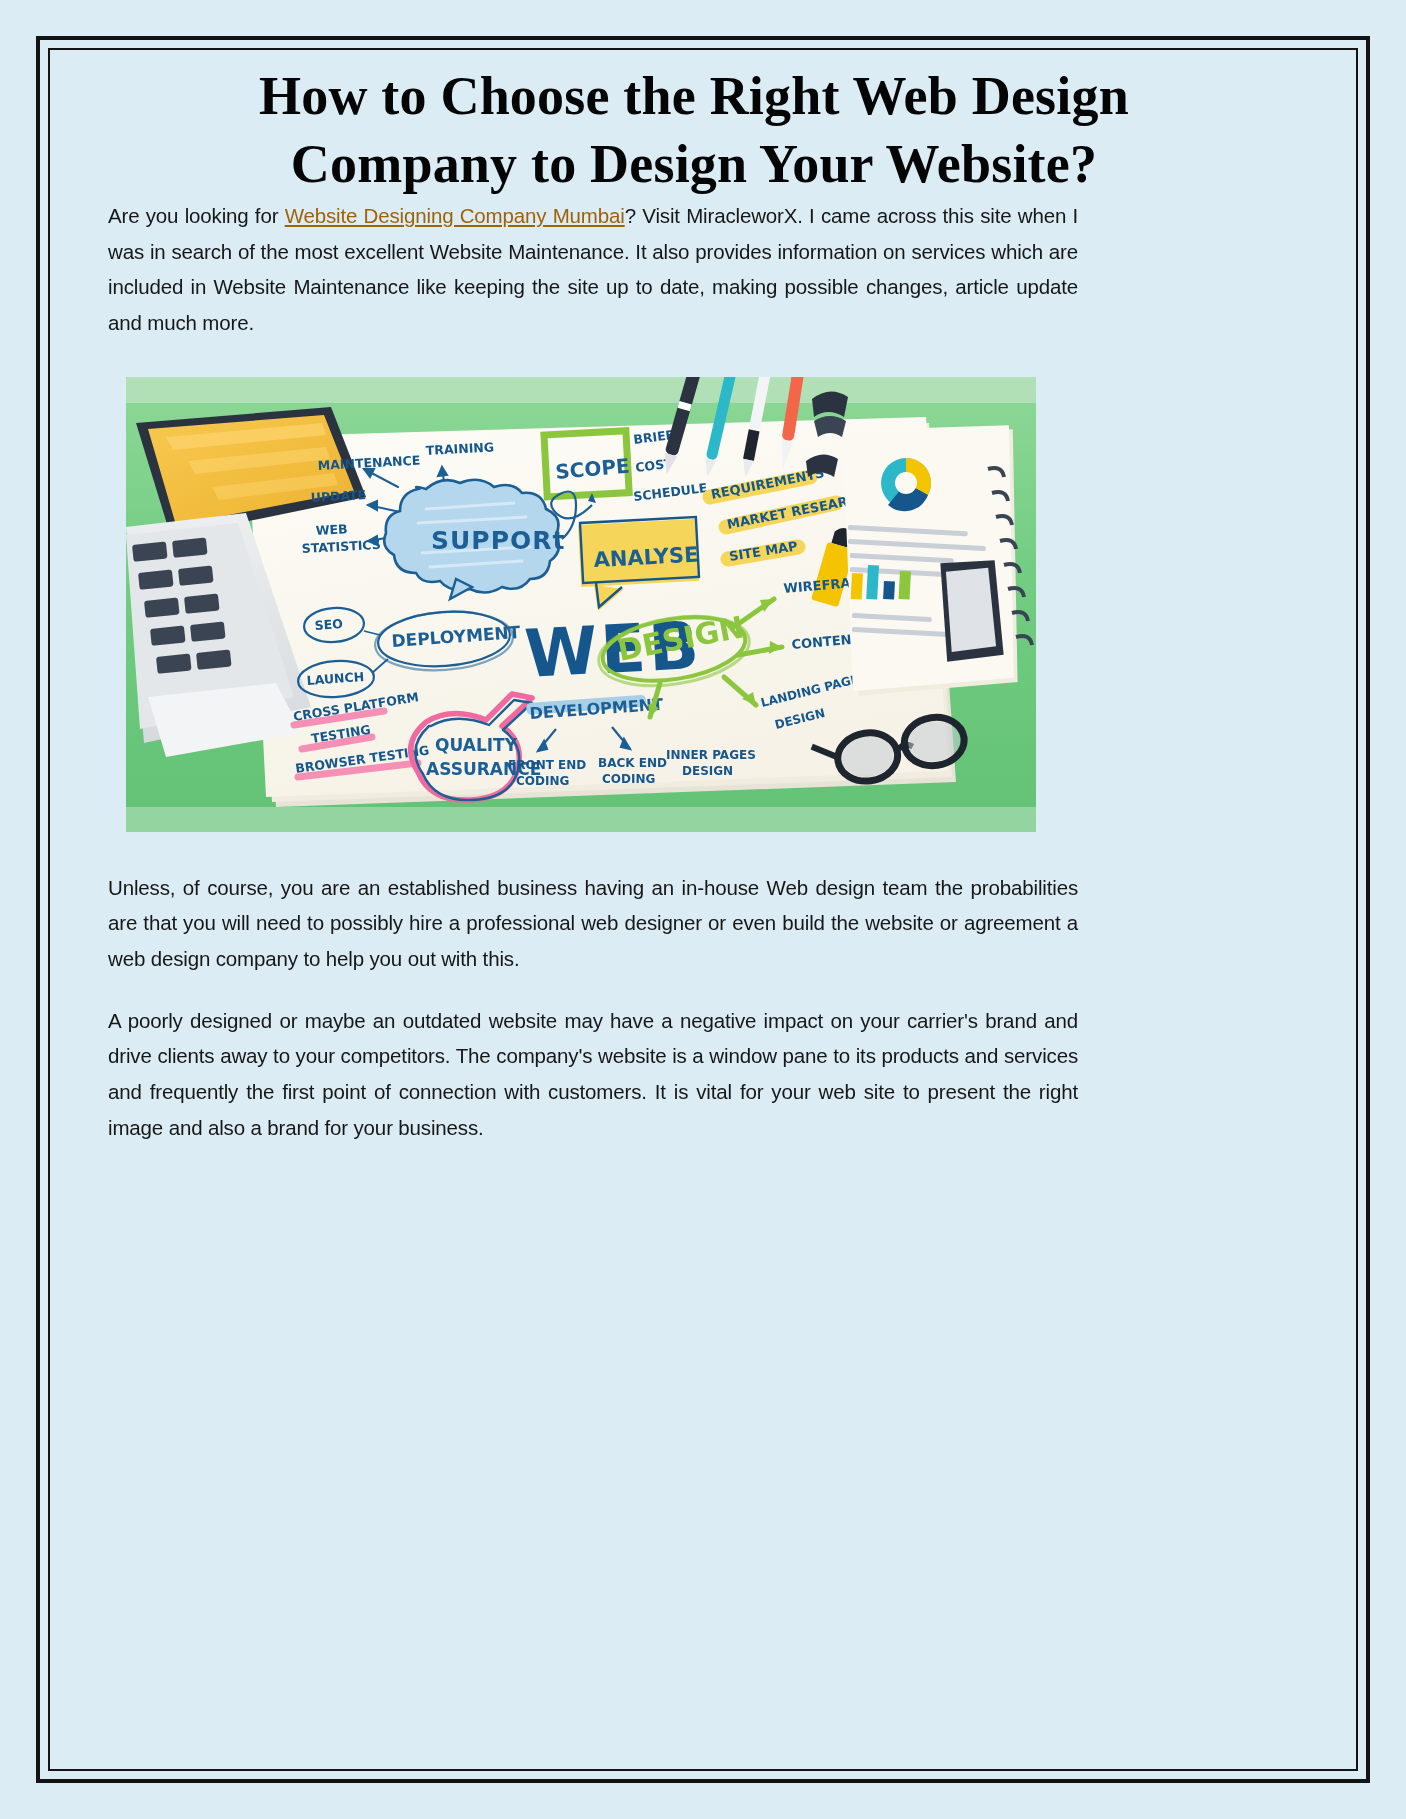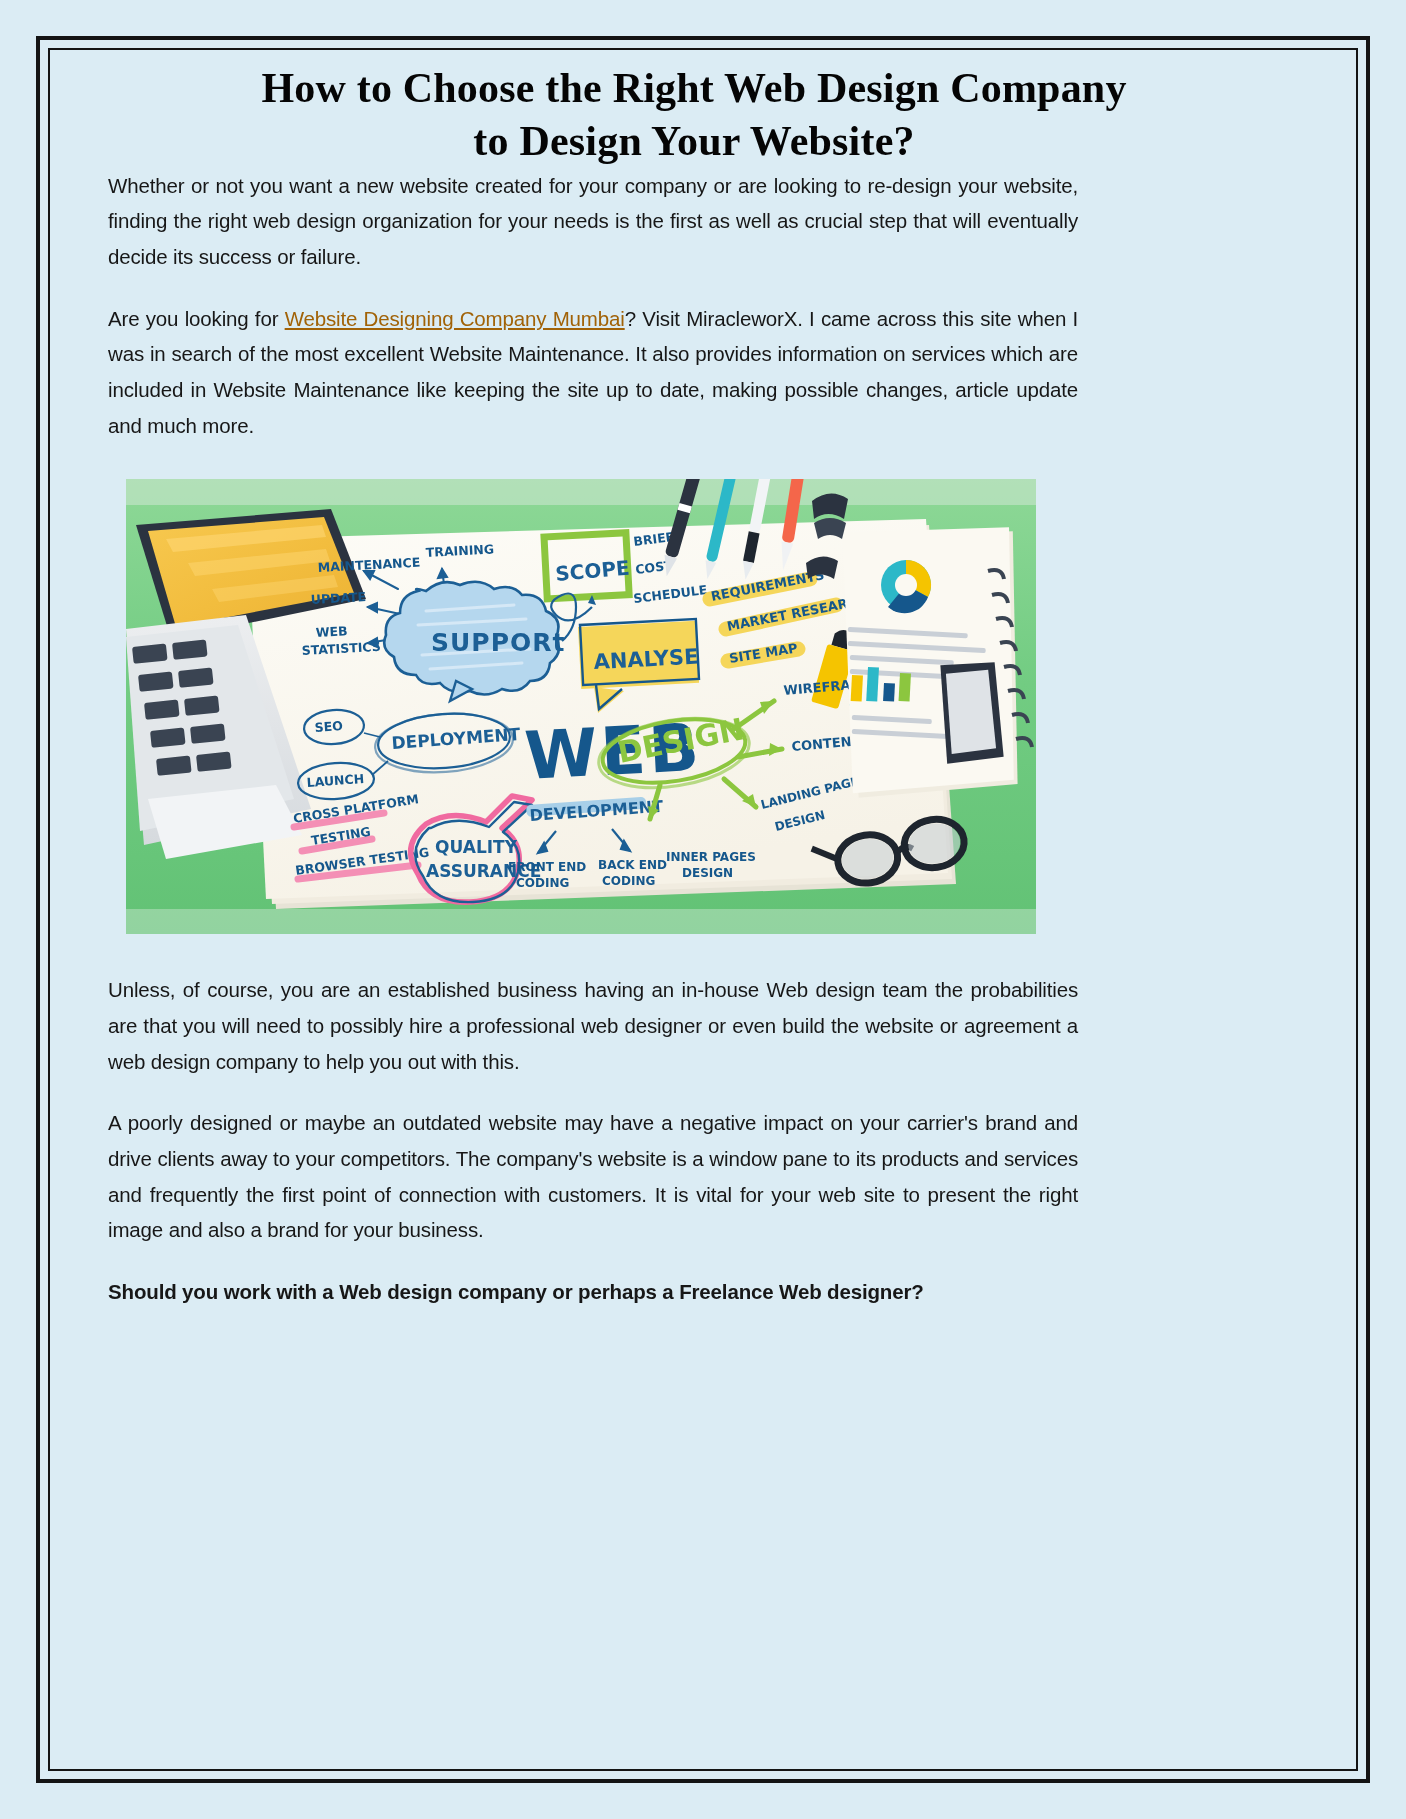--- a/index.html
+++ b/index.html
@@ -47,21 +47,21 @@
     left: 104px;
     top: 62px;
     width: 1180px;
     box-sizing: border-box;
   }
 
   
   .doc-title {
     font-family: "Liberation Serif", serif;
     font-weight: bold;
-    font-size: 42px;
+    font-size: 54px;
     line-height: 1.26;
     text-align: center;
     color: #050505;
     margin: 0 auto;
     width: 900px;
     letter-spacing: 0.2px;
   }
 
   
   .body-col {
@@ -114,21 +114,20 @@
 <div class="page">
   <div class="outer-border"></div>
   <div class="inner-border"></div>
 
   <div class="content">
 
     <h1 class="doc-title">How to Choose the Right Web Design Company to Design Your Website?</h1>
 
     <div class="body-col">
 
-      <p class="para first">Whether or not you want a new website created for your company or are looking to re-design your website, finding the right web design organization for your needs is the first as well as crucial step that will eventually decide its success or failure.</p>
 
       <p class="para"><span>Are you looking for </span><a class="link" href="#">Website Designing Company Mumbai</a><span>? Visit MiracleworX. I came across this site when I was in search of the most excellent Website Maintenance. It also provides information on services which are included in Website Maintenance like keeping the site up to date, making possible changes, article update and much more.</span></p>
 
       <div class="illustration-wrap">
         <div class="illo">
           <svg viewBox="0 0 910 455" xmlns="http://www.w3.org/2000/svg">
             <defs>
               <linearGradient id="gGreen" x1="0" y1="0" x2="0" y2="1">
                 <stop offset="0%" stop-color="#8ed897"></stop>
                 <stop offset="45%" stop-color="#72cc82"></stop>
@@ -409,17 +408,16 @@
               <path d="M688 44 q16 -10 32 0 l-4 16 q-12 -8 -24 0 Z" fill="#3a4452"></path>
               <path d="M680 84 q16 -12 32 -2 l-4 18 q-14 -9 -26 0 Z" fill="#2b3340"></path>
             </g>
 
           </svg>
         </div>
       </div>
 
       <p class="para">Unless, of course, you are an established business having an in-house Web design team the probabilities are that you will need to possibly hire a professional web designer or even build the website or agreement a web design company to help you out with this.</p>
       <p class="para">A poorly designed or maybe an outdated website may have a negative impact on your carrier's brand and drive clients away to your competitors. The company's website is a window pane to its products and services and frequently the first point of connection with customers. It is vital for your web site to present the right image and also a brand for your business.</p>
-      <p class="para bold-q">Should you work with a Web design company or perhaps a Freelance Web designer?</p>
 
     </div>
   </div>
 </div>
 
 </body></html>

